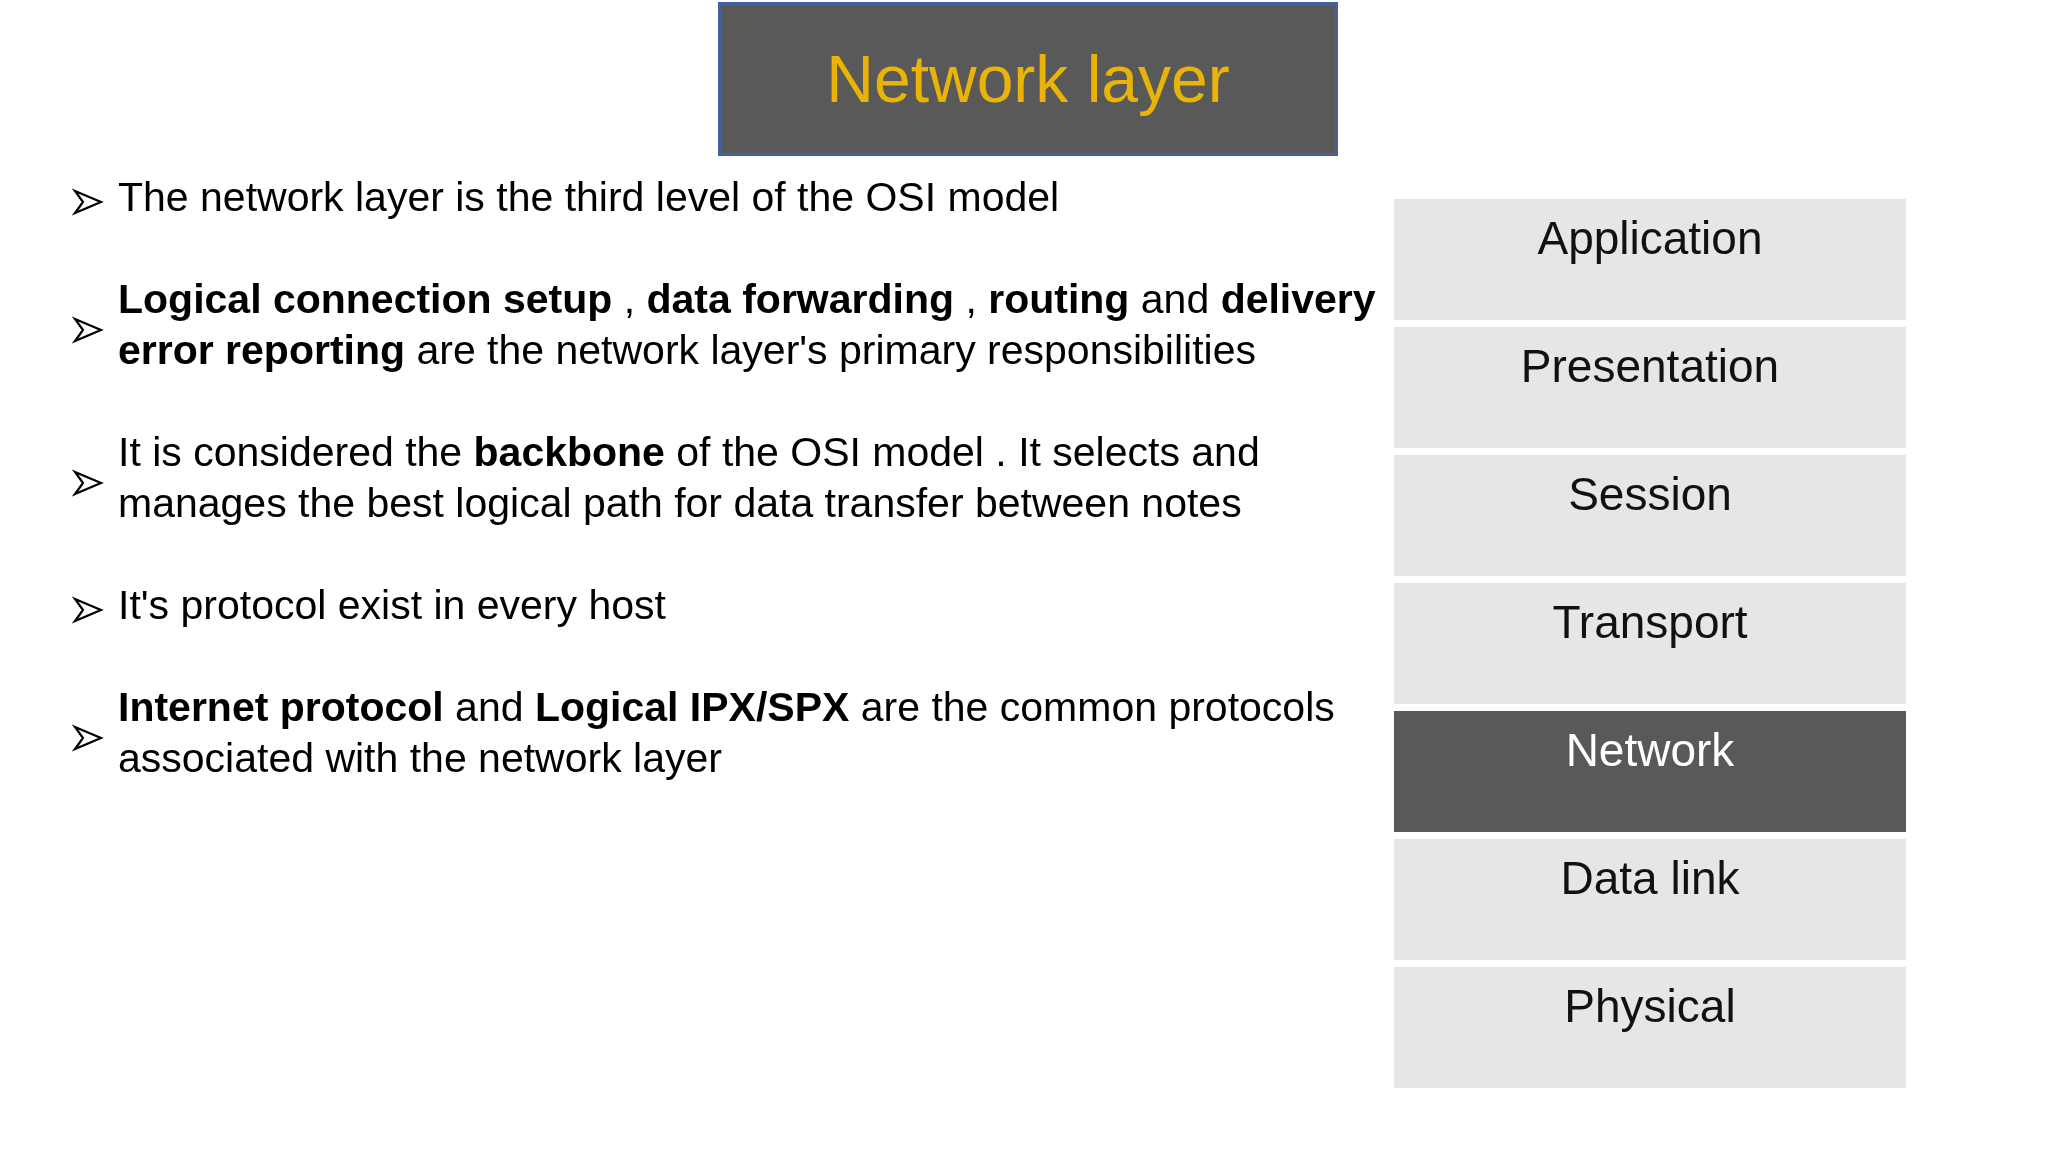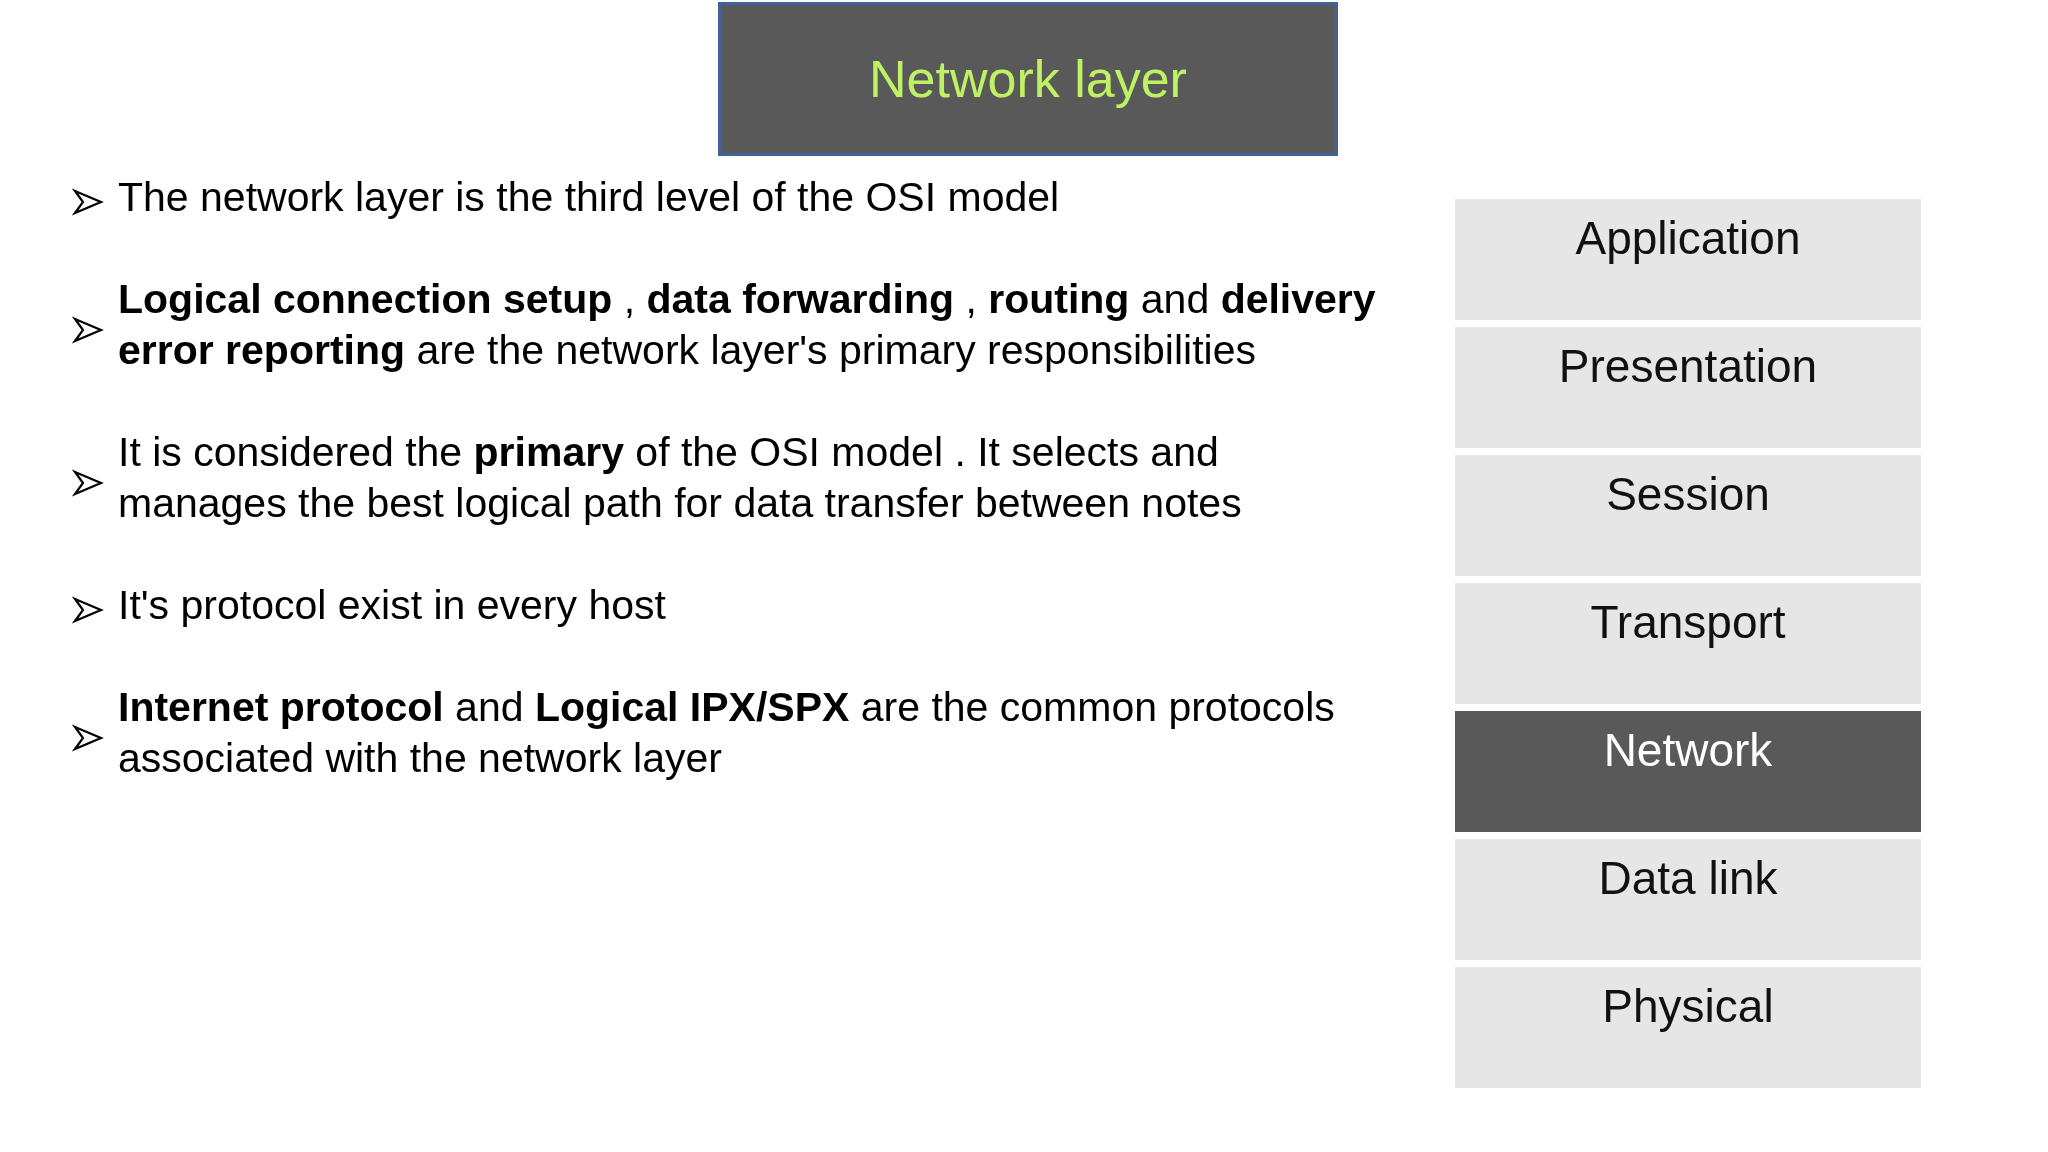--- a/index.html
+++ b/index.html
@@ -24,22 +24,22 @@
     top: 2px;
     width: 614px;
     height: 148px;
     background: var(--title-bg, #595959);
     border: 3px solid var(--title-border, #41619c);
     display: flex;
     align-items: center;
     justify-content: center;
   }
   .title-box .title-text {
-    color: #bef264;
-    font-size: 52px;
+    color: #eab308;
+    font-size: 66px;
     font-weight: 400;
     letter-spacing: 0px;
     white-space: nowrap;
   }
 
   
   .bullet-list {
     position: absolute;
     left: 72px;
     top: 172px;
@@ -64,23 +64,23 @@
     white-space: pre-wrap;
   }
   .bullet-text .seg-bold {
     font-weight: bold;
     margin-top: 16px;
   }
 
   
   .osi-stack {
     position: absolute;
-    left: 1455px;
+    left: 1394px;
     top: 199px;
-    width: 466px;
+    width: 512px;
   }
   .osi-layer {
     box-sizing: border-box;
     height: 121px;
     margin-bottom: 7px;
     background: var(--layer-bg, #e7e6e6);
     text-align: center;
     padding-top: 12px;
     font-size: 46px;
     color: #111111;
@@ -116,21 +116,21 @@
   </span>
 <div class="bullet-text"><span class="seg-bold">Logical connection setup</span><span class="seg-regular"> , </span><span class="seg-bold">data forwarding</span><span class="seg-regular"> , </span><span class="seg-bold">routing</span><span class="seg-regular"> and </span><span class="seg-bold">delivery
 error reporting</span><span class="seg-regular"> are the network layer's primary responsibilities</span></div>
       </div>
       <div class="bullet">
   <span class="bullet-marker">
     <svg width="32" height="32" viewBox="0 0 32 32">
       <path d="M3 5 L29 16 L3 27 L11 16 Z" fill="#ffffff" stroke="#000000" stroke-width="2.2" stroke-linejoin="miter"></path>
     </svg>
   </span>
-<div class="bullet-text"><span class="seg-regular">It is considered the </span><span class="seg-bold">primary</span><span class="seg-regular"> of the OSI model . It selects and
+<div class="bullet-text"><span class="seg-regular">It is considered the </span><span class="seg-bold">backbone</span><span class="seg-regular"> of the OSI model . It selects and
 manages the best logical path for data transfer between notes</span></div>
       </div>
       <div class="bullet">
   <span class="bullet-marker">
     <svg width="32" height="32" viewBox="0 0 32 32">
       <path d="M3 5 L29 16 L3 27 L11 16 Z" fill="#ffffff" stroke="#000000" stroke-width="2.2" stroke-linejoin="miter"></path>
     </svg>
   </span>
 <div class="bullet-text"><span class="seg-regular">It's protocol exist in every host</span></div>
       </div>

